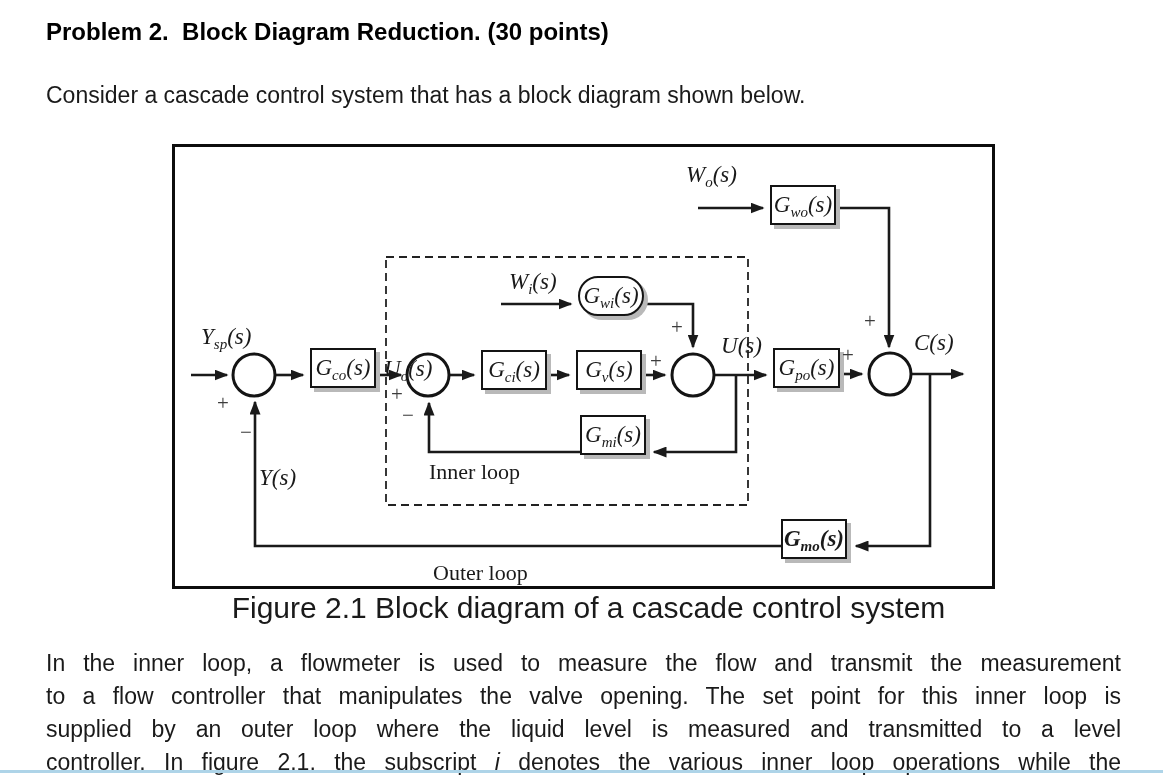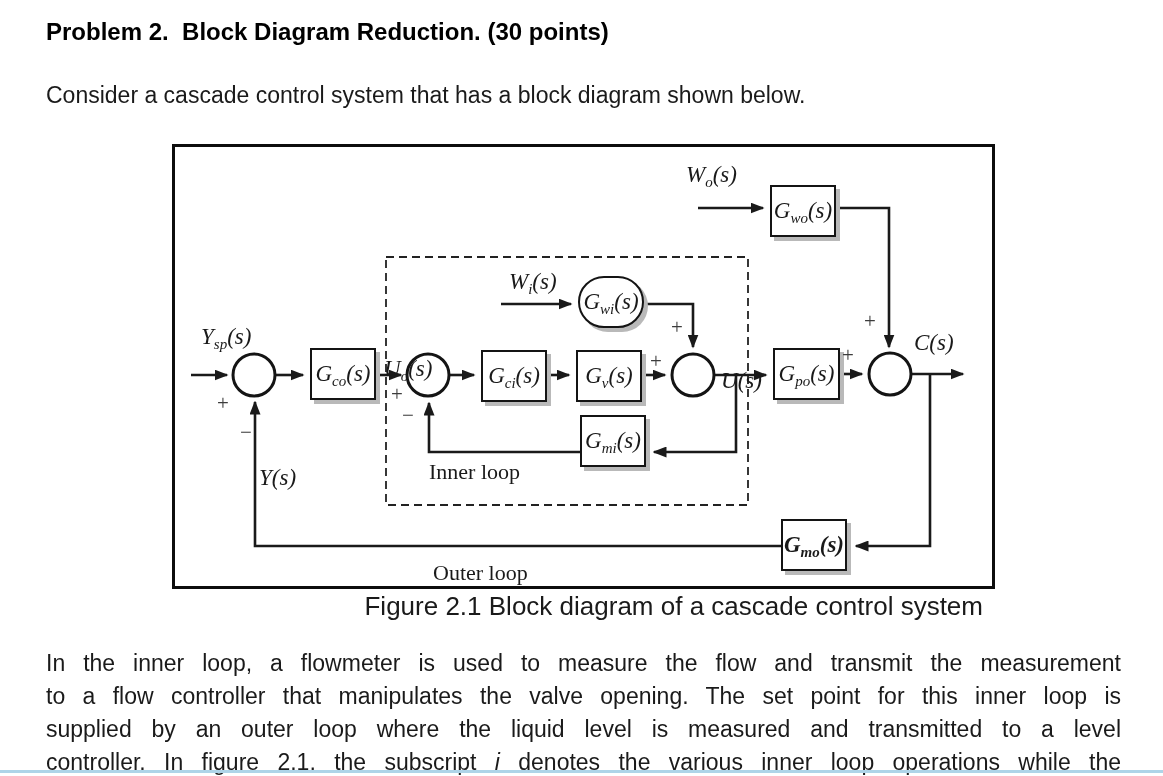--- a/index.html
+++ b/index.html
@@ -4,32 +4,32 @@
 <style>
   html,body{margin:0;padding:0;}
   body{
     width:1163px;height:776px;position:relative;background:#ffffff;
     font-family:"Liberation Sans",sans-serif;color:#111;overflow:hidden;
   }
   .abs{position:absolute;}
   
   .title{left:46px;top:18px;font-size:24px;font-weight:bold;white-space:pre-wrap;color:#000;}
   .intro{left:46px;top:82px;font-size:23px;color:#1a1a1a;}
-  .caption{left:160px;top:591px;width:823px;text-align:right;font-size:26px;color:#1a1a1a;}
+  .caption{left:177px;top:591px;width:823px;text-align:center;font-size:30px;color:#1a1a1a;}
   .para{left:46px;top:647px;width:1075px;font-size:23px;color:#1a1a1a;}
   .para .pline{text-align:justify;text-align-last:justify;line-height:33px;height:33px;white-space:normal;}
   .ital{font-style:italic;}
   
   .fig{
     left:172px;top:144px;width:823px;height:445px;box-sizing:border-box;
     border:3.5px solid #0d0d0d;background:#fff;
   }
   .fig svg{position:absolute;left:0;top:0;}
   .block{
-    position:absolute;width:66px;height:52px;box-sizing:border-box;
+    position:absolute;width:66px;height:40px;box-sizing:border-box;
     background:#fff;border:2.5px solid #141414;box-shadow:4px 4px 0 #b9b9b9;
     display:flex;align-items:center;justify-content:center;
     font-family:"Liberation Serif",serif;font-style:italic;font-size:23px;color:#1a1a1a;
     white-space:nowrap;z-index:3;
   }
   .mlabel{
     position:absolute;font-family:"Liberation Serif",serif;font-style:italic;
     font-size:23px;color:#1a1a1a;white-space:nowrap;z-index:4;
   }
   .mlabel sub,.block sub{font-size:15px;line-height:0;vertical-align:-5px;font-style:italic;}
@@ -48,21 +48,21 @@
   #b-gwi{left:403px;top:129px;border-radius:26px;}
   #b-gmi{left:405px;top:268px;}
   #b-gpo{left:598px;top:201px;width:67px;}
   #b-gwo{left:595px;top:38px;}
   #b-gmo{left:606px;top:372px;font-weight:bold;}
   
   #l-ysp{left:26px;top:177px;}
   #l-uo {left:209px;top:181px;margin-top:28px;}
   #l-wi {left:334px;top:122px;}
   #l-wo {left:511px;top:15px;}
-  #l-u  {left:546px;top:186px;margin-top:35px;}
+  #l-u  {left:546px;top:186px;}
   #l-c  {left:739px;top:183px;}
   #l-y  {left:84px;top:318px;}
   #l-inner{left:254px;top:312px;}
   #l-outer{left:258px;top:413px;}
   
   .bottom-rule{left:0;top:770px;width:1163px;height:3px;background:#aed4e8;}
 </style>
 </head>
 <body>
 

